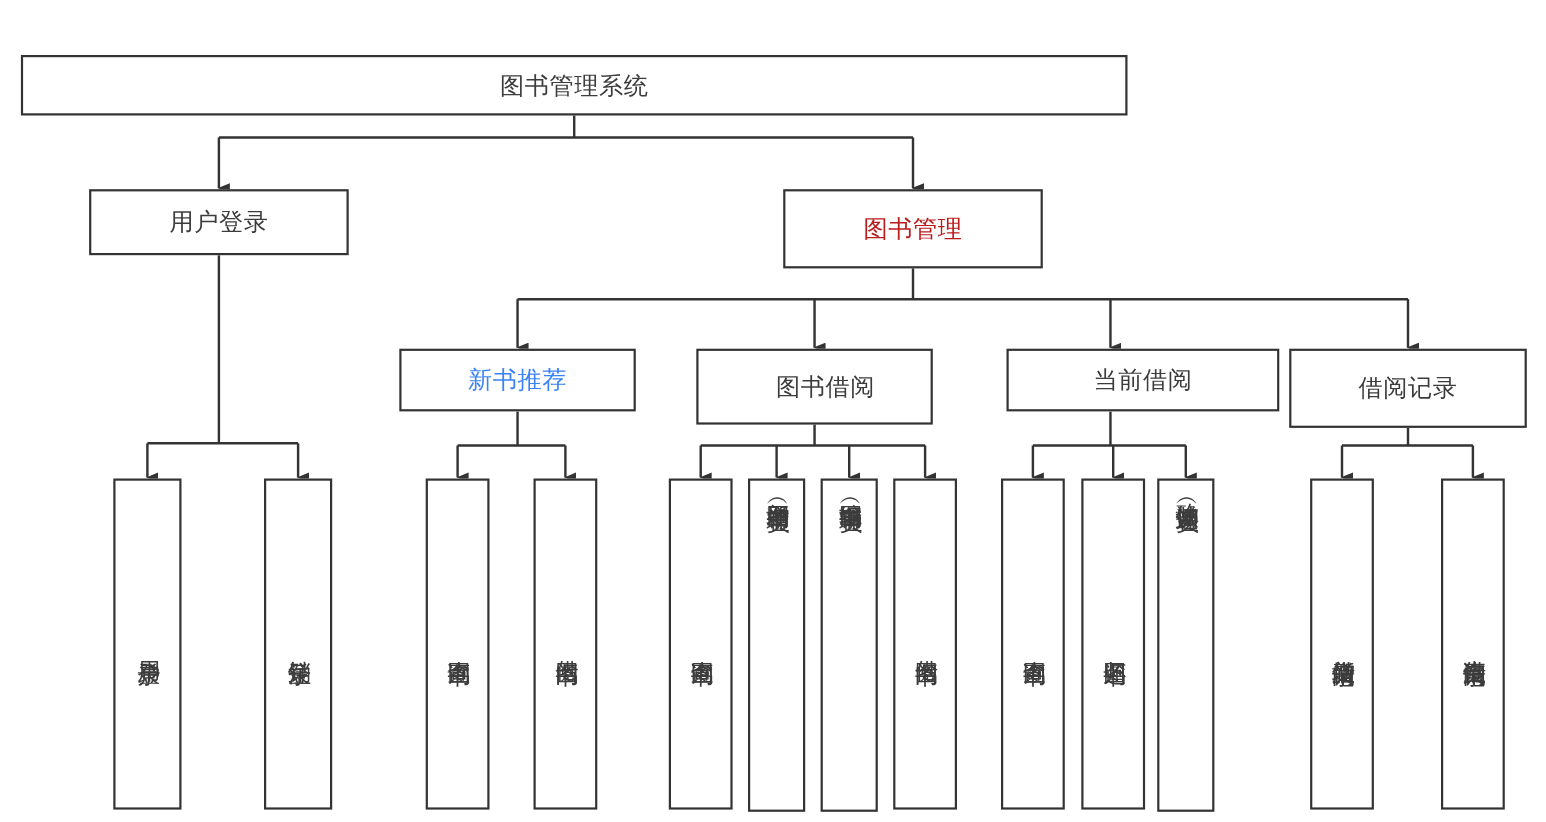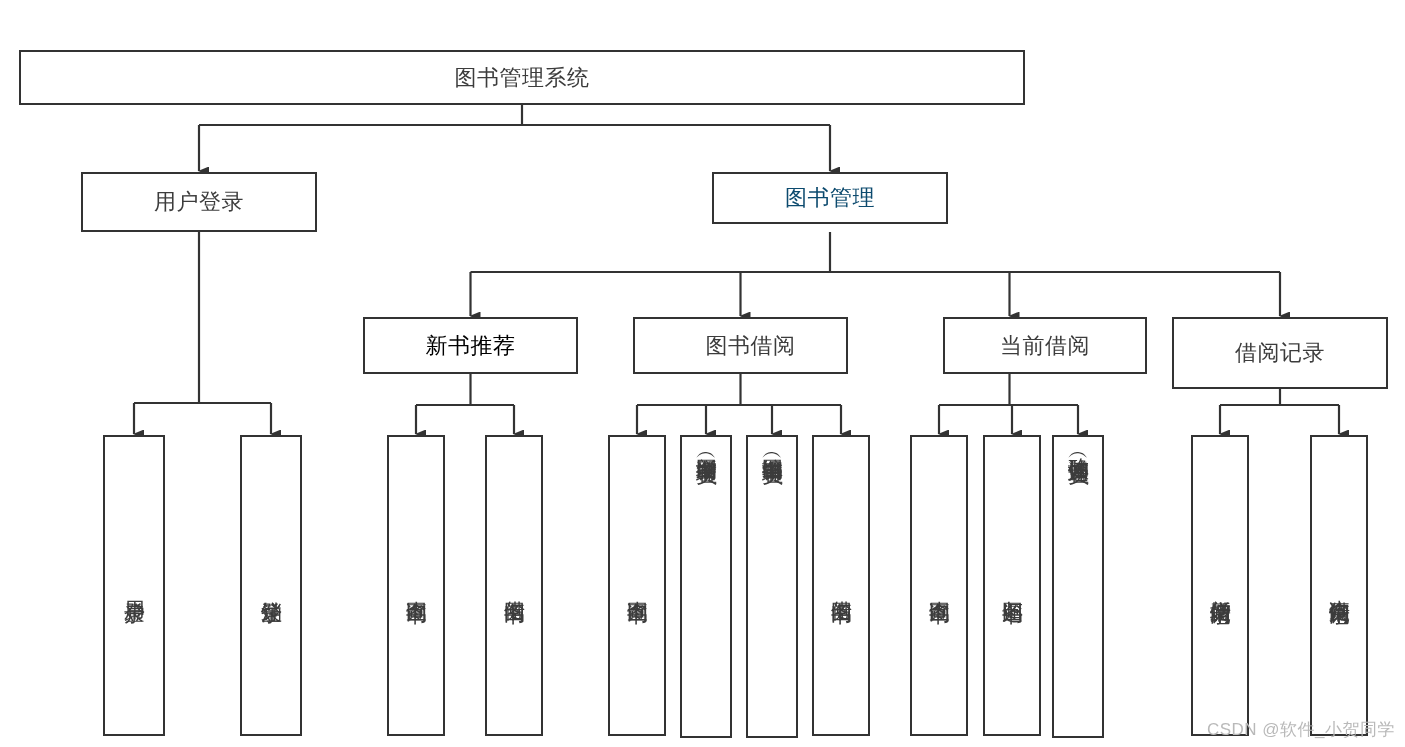--- a/index.html
+++ b/index.html
@@ -115,30 +115,30 @@
       </g>
   </svg>
 
   <div id="node-layer">
       <div class="node horiz" style="left: 19px; top: 13px; width: 1006px; height: 55px; border-color: rgb(51, 51, 51); color: rgb(60, 60, 60); margin-top: 37px;">
         <span class="node-label">图书管理系统</span>
       </div>
       <div class="node horiz" style="left: 81px; top: 172px; width: 236px; height: 60px; border-color: rgb(51, 51, 51); color: rgb(60, 60, 60);">
         <span class="node-label">用户登录</span>
       </div>
-      <div class="node horiz" style="left: 712px; top: 172px; width: 236px; height: 52px; border-color: rgb(51, 51, 51); color: #0c4a6e;">
+      <div class="node horiz" style="left: 712px; top: 172px; width: 236px; height: 72px; border-color: rgb(51, 51, 51); color: #b91c1c;">
         <span class="node-label">图书管理</span>
       </div>
-      <div class="node horiz" style="left: 363px; top: 317px; width: 215px; height: 57px; border-color: rgb(51, 51, 51); color: #000000;">
+      <div class="node horiz" style="left: 363px; top: 317px; width: 215px; height: 57px; border-color: rgb(51, 51, 51); color: #3b82f6;">
         <span class="node-label">新书推荐</span>
       </div>
-      <div class="node horiz" style="left: 633px; top: 317px; width: 215px; height: 57px; border-color: rgb(51, 51, 51); color: rgb(60, 60, 60); padding-left: 20px;">
+      <div class="node horiz" style="left: 633px; top: 317px; width: 215px; height: 69px; border-color: rgb(51, 51, 51); color: rgb(60, 60, 60); padding-left: 20px;">
         <span class="node-label">图书借阅</span>
       </div>
-      <div class="node horiz" style="left: 943px; top: 317px; width: 204px; height: 57px; border-color: rgb(51, 51, 51); color: rgb(60, 60, 60);">
+      <div class="node horiz" style="left: 915px; top: 317px; width: 248px; height: 57px; border-color: rgb(51, 51, 51); color: rgb(60, 60, 60);">
         <span class="node-label">当前借阅</span>
       </div>
       <div class="node horiz" style="left: 1172px; top: 317px; width: 216px; height: 72px; border-color: rgb(51, 51, 51); color: rgb(60, 60, 60);">
         <span class="node-label">借阅记录</span>
       </div>
       <div class="node vert" style="left: 103px; top: 435px; width: 62px; height: 301px; border-color: rgb(51, 51, 51); color: rgb(60, 60, 60);">
         <span class="node-label">用户登录</span>
       </div>
       <div class="node vert" style="left: 240px; top: 435px; width: 62px; height: 301px; border-color: rgb(51, 51, 51); color: rgb(60, 60, 60);">
         <span class="node-label">注销登录</span>
@@ -171,14 +171,13 @@
         <span class="node-label">确认归还（管理员）</span>
       </div>
       <div class="node vert" style="left: 1191px; top: 435px; width: 58px; height: 301px; border-color: rgb(51, 51, 51); color: rgb(60, 60, 60);">
         <span class="node-label">新增借阅记录</span>
       </div>
       <div class="node vert" style="left: 1310px; top: 435px; width: 58px; height: 301px; border-color: rgb(51, 51, 51); color: rgb(60, 60, 60);">
         <span class="node-label">查询借阅记录</span>
       </div>
     </div>
 
-  <div id="watermark">CSDN @软件_小贺同学</div>
 </div>
 
 </body></html>

